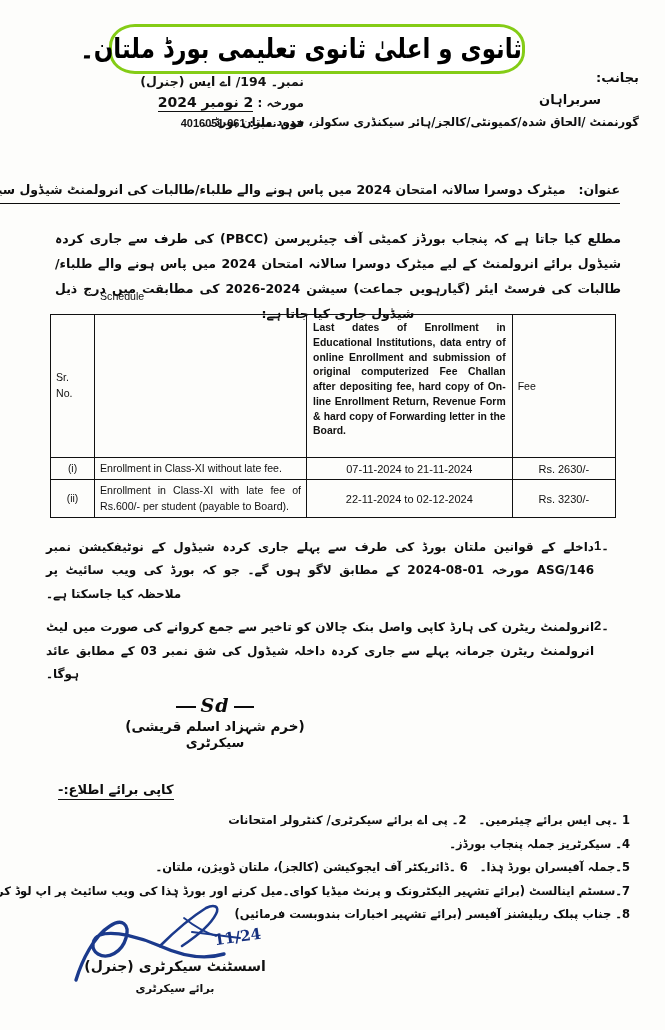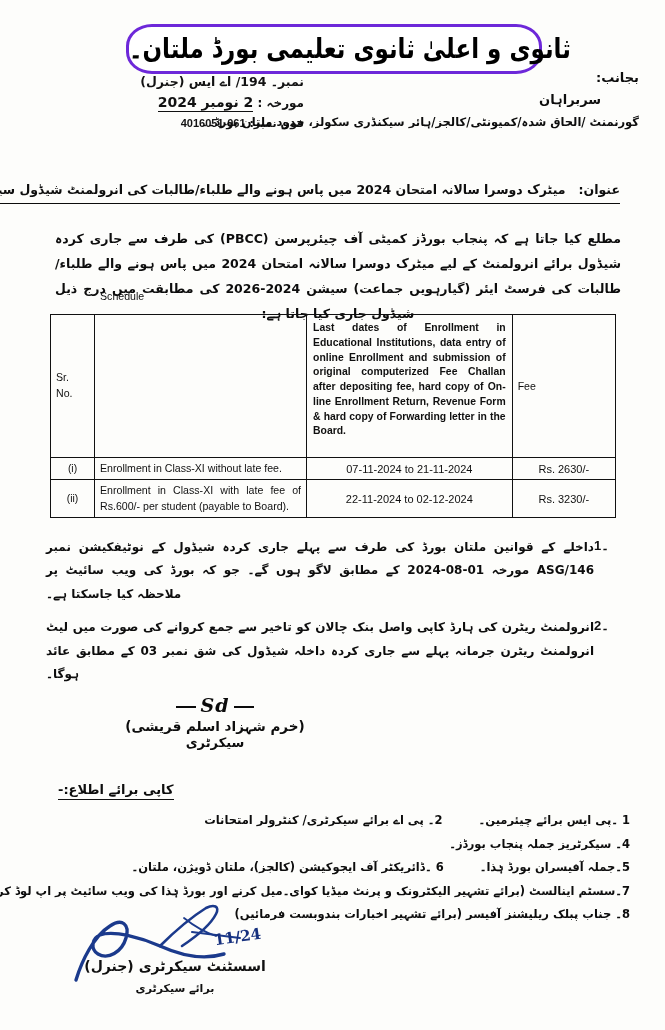--- a/index.html
+++ b/index.html
@@ -21,29 +21,29 @@
     overflow: hidden;
   }
   .eng {
     font-family: "Liberation Sans", sans-serif;
     direction: ltr;
   }
 
   
   #masthead {
     position: absolute;
-    left: 126px;
+    left: 109px;
     top: 24px;
     width: 410px;
     height: 44px;
-    border: 3px solid #6d28d9;
+    border: 3px solid #84cc16;
     border-radius: 26px / 22px;
     display: flex;
     align-items: center;
-    justify-content: flex-start;
+    justify-content: flex-end;
     background: #fff;
   }
   #masthead .title {
     font-family: "DejaVu Sans", sans-serif;
     direction: rtl;
     font-weight: 700;
     font-size: 23px;
     letter-spacing: 0px;
     white-space: nowrap;
     color: #000;
@@ -304,21 +304,21 @@
     font-family: "DejaVu Sans", sans-serif;
     font-size: 11.5px;
     font-weight: 600;
     line-height: 2.05;
     direction: rtl;
   }
   #copy-section .cc-row .cc-item {
     direction: rtl;
     white-space: nowrap;
   }
-  #copy-section .cc-row.pair { justify-content: flex-end; gap: 36px; }
+  #copy-section .cc-row.pair { justify-content: flex-end; gap: 12px; }
   #copy-section .cc-row.single { justify-content: flex-end; }
   #copy-section .cc-row.single .cc-item { padding-left: 26px; }
 
   
   #bottom-sign {
     position: absolute;
     left: 64px;
     top: 902px;
     width: 250px;
     height: 110px;

